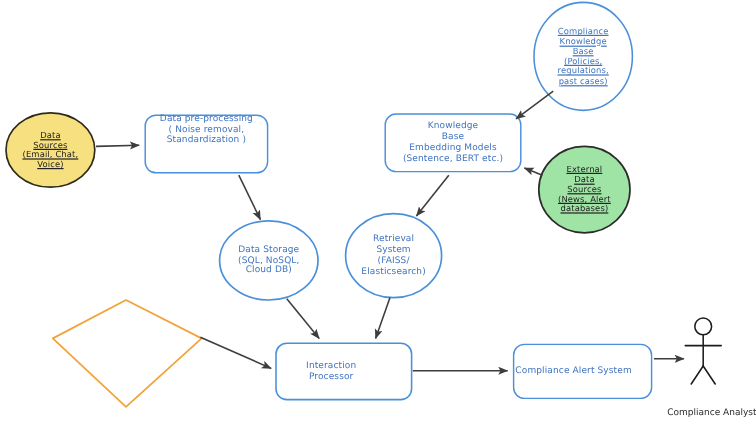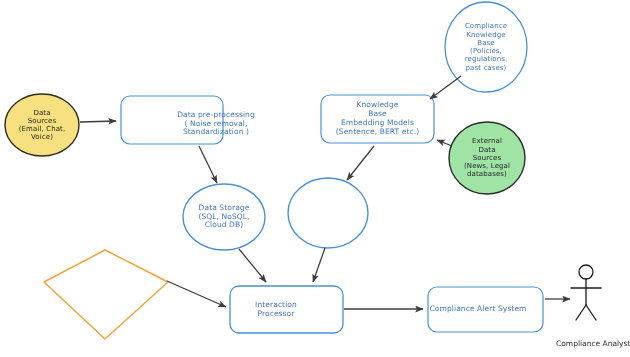--- a/index.html
+++ b/index.html
@@ -33,21 +33,21 @@
     justify-content: center;
     text-align: center;
     line-height: 1.18;
     white-space: pre-line;
     pointer-events: none;
     letter-spacing: .1px;
   }
   .lbl-blue { color: #3f74c0; }
   .lbl-dark { color: #232323; }
   .lbl-orange { color: #f2a33c; }
-  .fs7 { font-size: 7px; }
+  .fs7 { font-size: 7px; text-decoration: underline; }
   .fs75 { font-size: 7.5px; }
   .actor-caption {
     position: absolute;
     color: #2b2b2b;
     font-size: 7.5px;
     white-space: nowrap;
   }
 </style>
 </head>
 <body>
@@ -101,45 +101,49 @@
       <line x1="344" y1="309" x2="423" y2="309"></line>
       <line x1="545" y1="299" x2="570" y2="299"></line>
     </g>
   </svg>
 
   <div class="node-label lbl-dark fs7" style="left:5px; top:96px; width:74px; height:58px;">Data
 Sources
 (Email, Chat,
 Voice)</div>
 
-  <div class="node-label lbl-blue fs75" style="left:121px; top:108px; width:102px; height:32px;margin-left:44px;">Data pre-processing
+  <div class="node-label lbl-blue fs75" style="left:121px; top:92px; width:102px; height:32px;">Data pre-processing
 ( Noise removal,
 Standardization )</div>
 
   <div class="node-label lbl-blue fs75" style="left:184px; top:187px; width:80px; height:60px;">Data Storage
 (SQL, NoSQL,
 Cloud DB)</div>
 
+  <div class="node-label lbl-blue fs75" style="left:288px; top:182px; width:80px; height:62px;">Retrieval
+System
+(FAISS/
+Elasticsearch)</div>
 
   <div class="node-label lbl-blue fs7" style="left:450px; top:10px; width:72px; height:74px;">Compliance
 Knowledge
 Base
 (Policies,
 regulations,
 past cases)</div>
 
   <div class="node-label lbl-blue fs75" style="left:321px; top:95px; width:113px; height:48px;">Knowledge
 Base
 Embedding Models
 (Sentence, BERT etc.)</div>
 
   <div class="node-label lbl-dark fs7" style="left:451px; top:126px; width:72px; height:64px;">External
 Data
 Sources
-(News, Legal
+(News, Alert
 databases)</div>
 
 
   <div class="node-label lbl-blue fs75" style="left:230px; top:286px; width:92px; height:47px;">Interaction
 Processor</div>
 
   <div class="node-label lbl-blue fs75" style="left:428px; top:287px; width:100px; height:45px;">Compliance Alert System</div>
 
   <div class="actor-caption" style="left:556px; top:339px;">Compliance Analyst</div>
 

